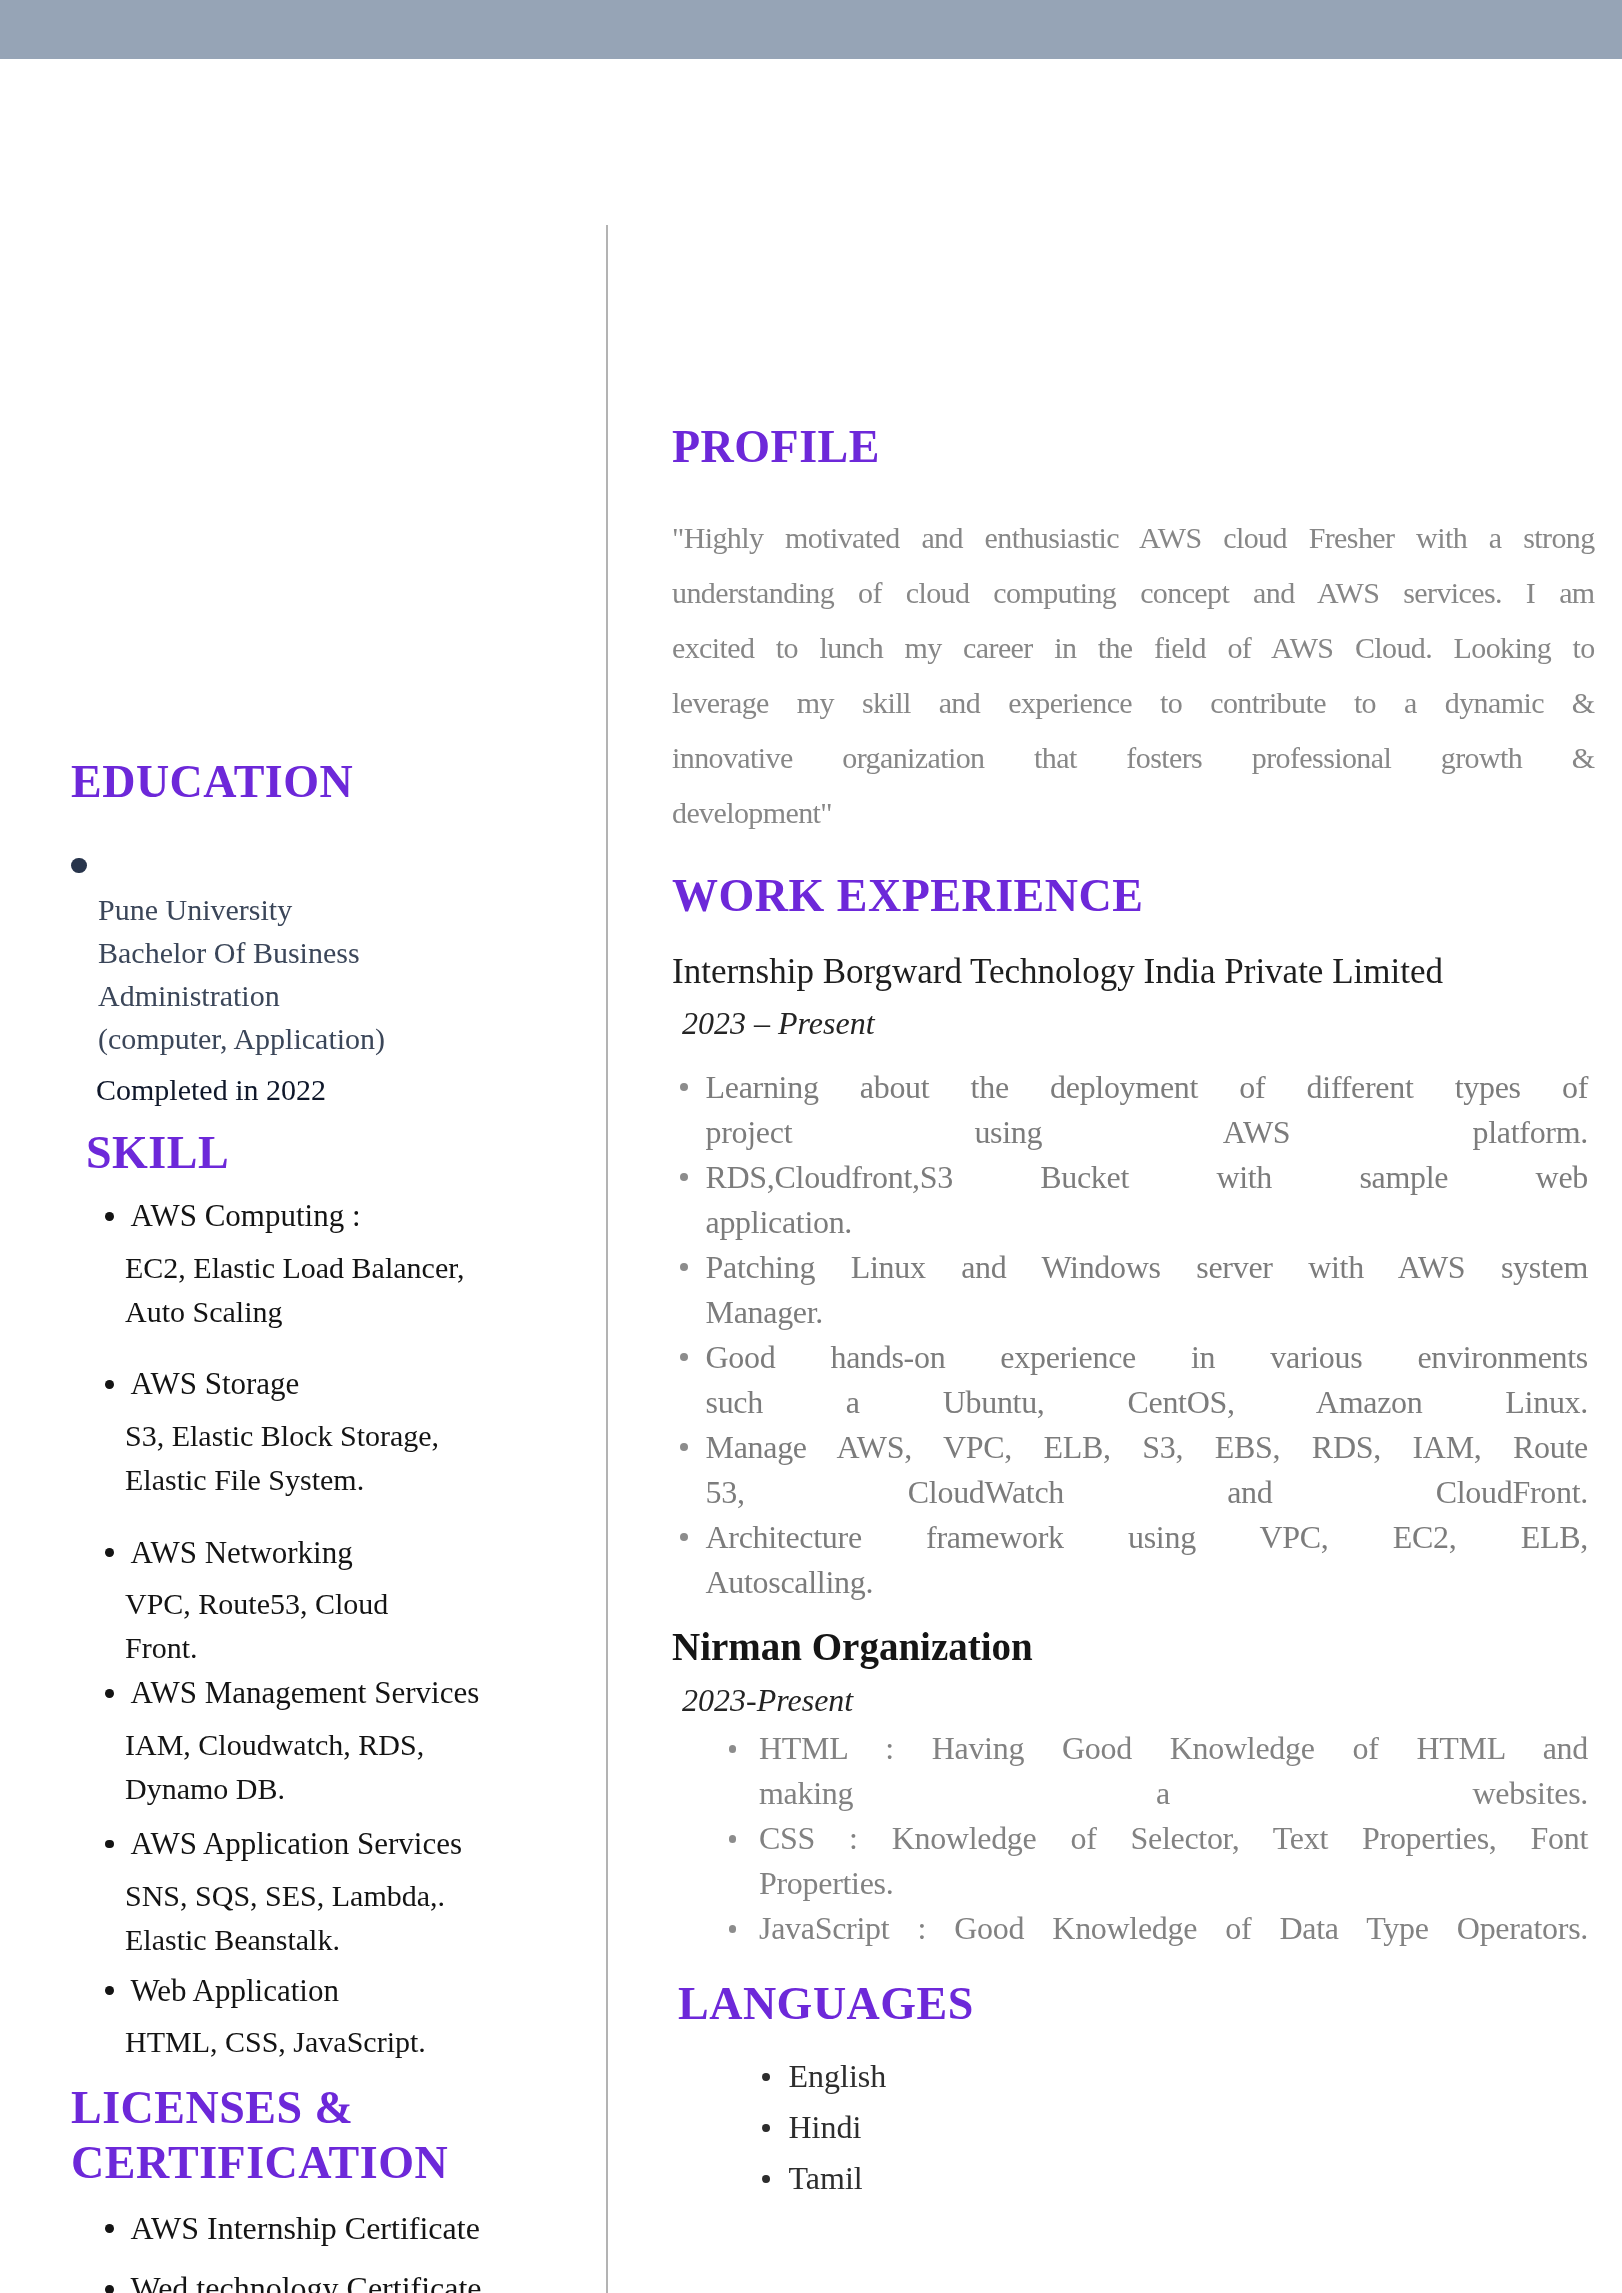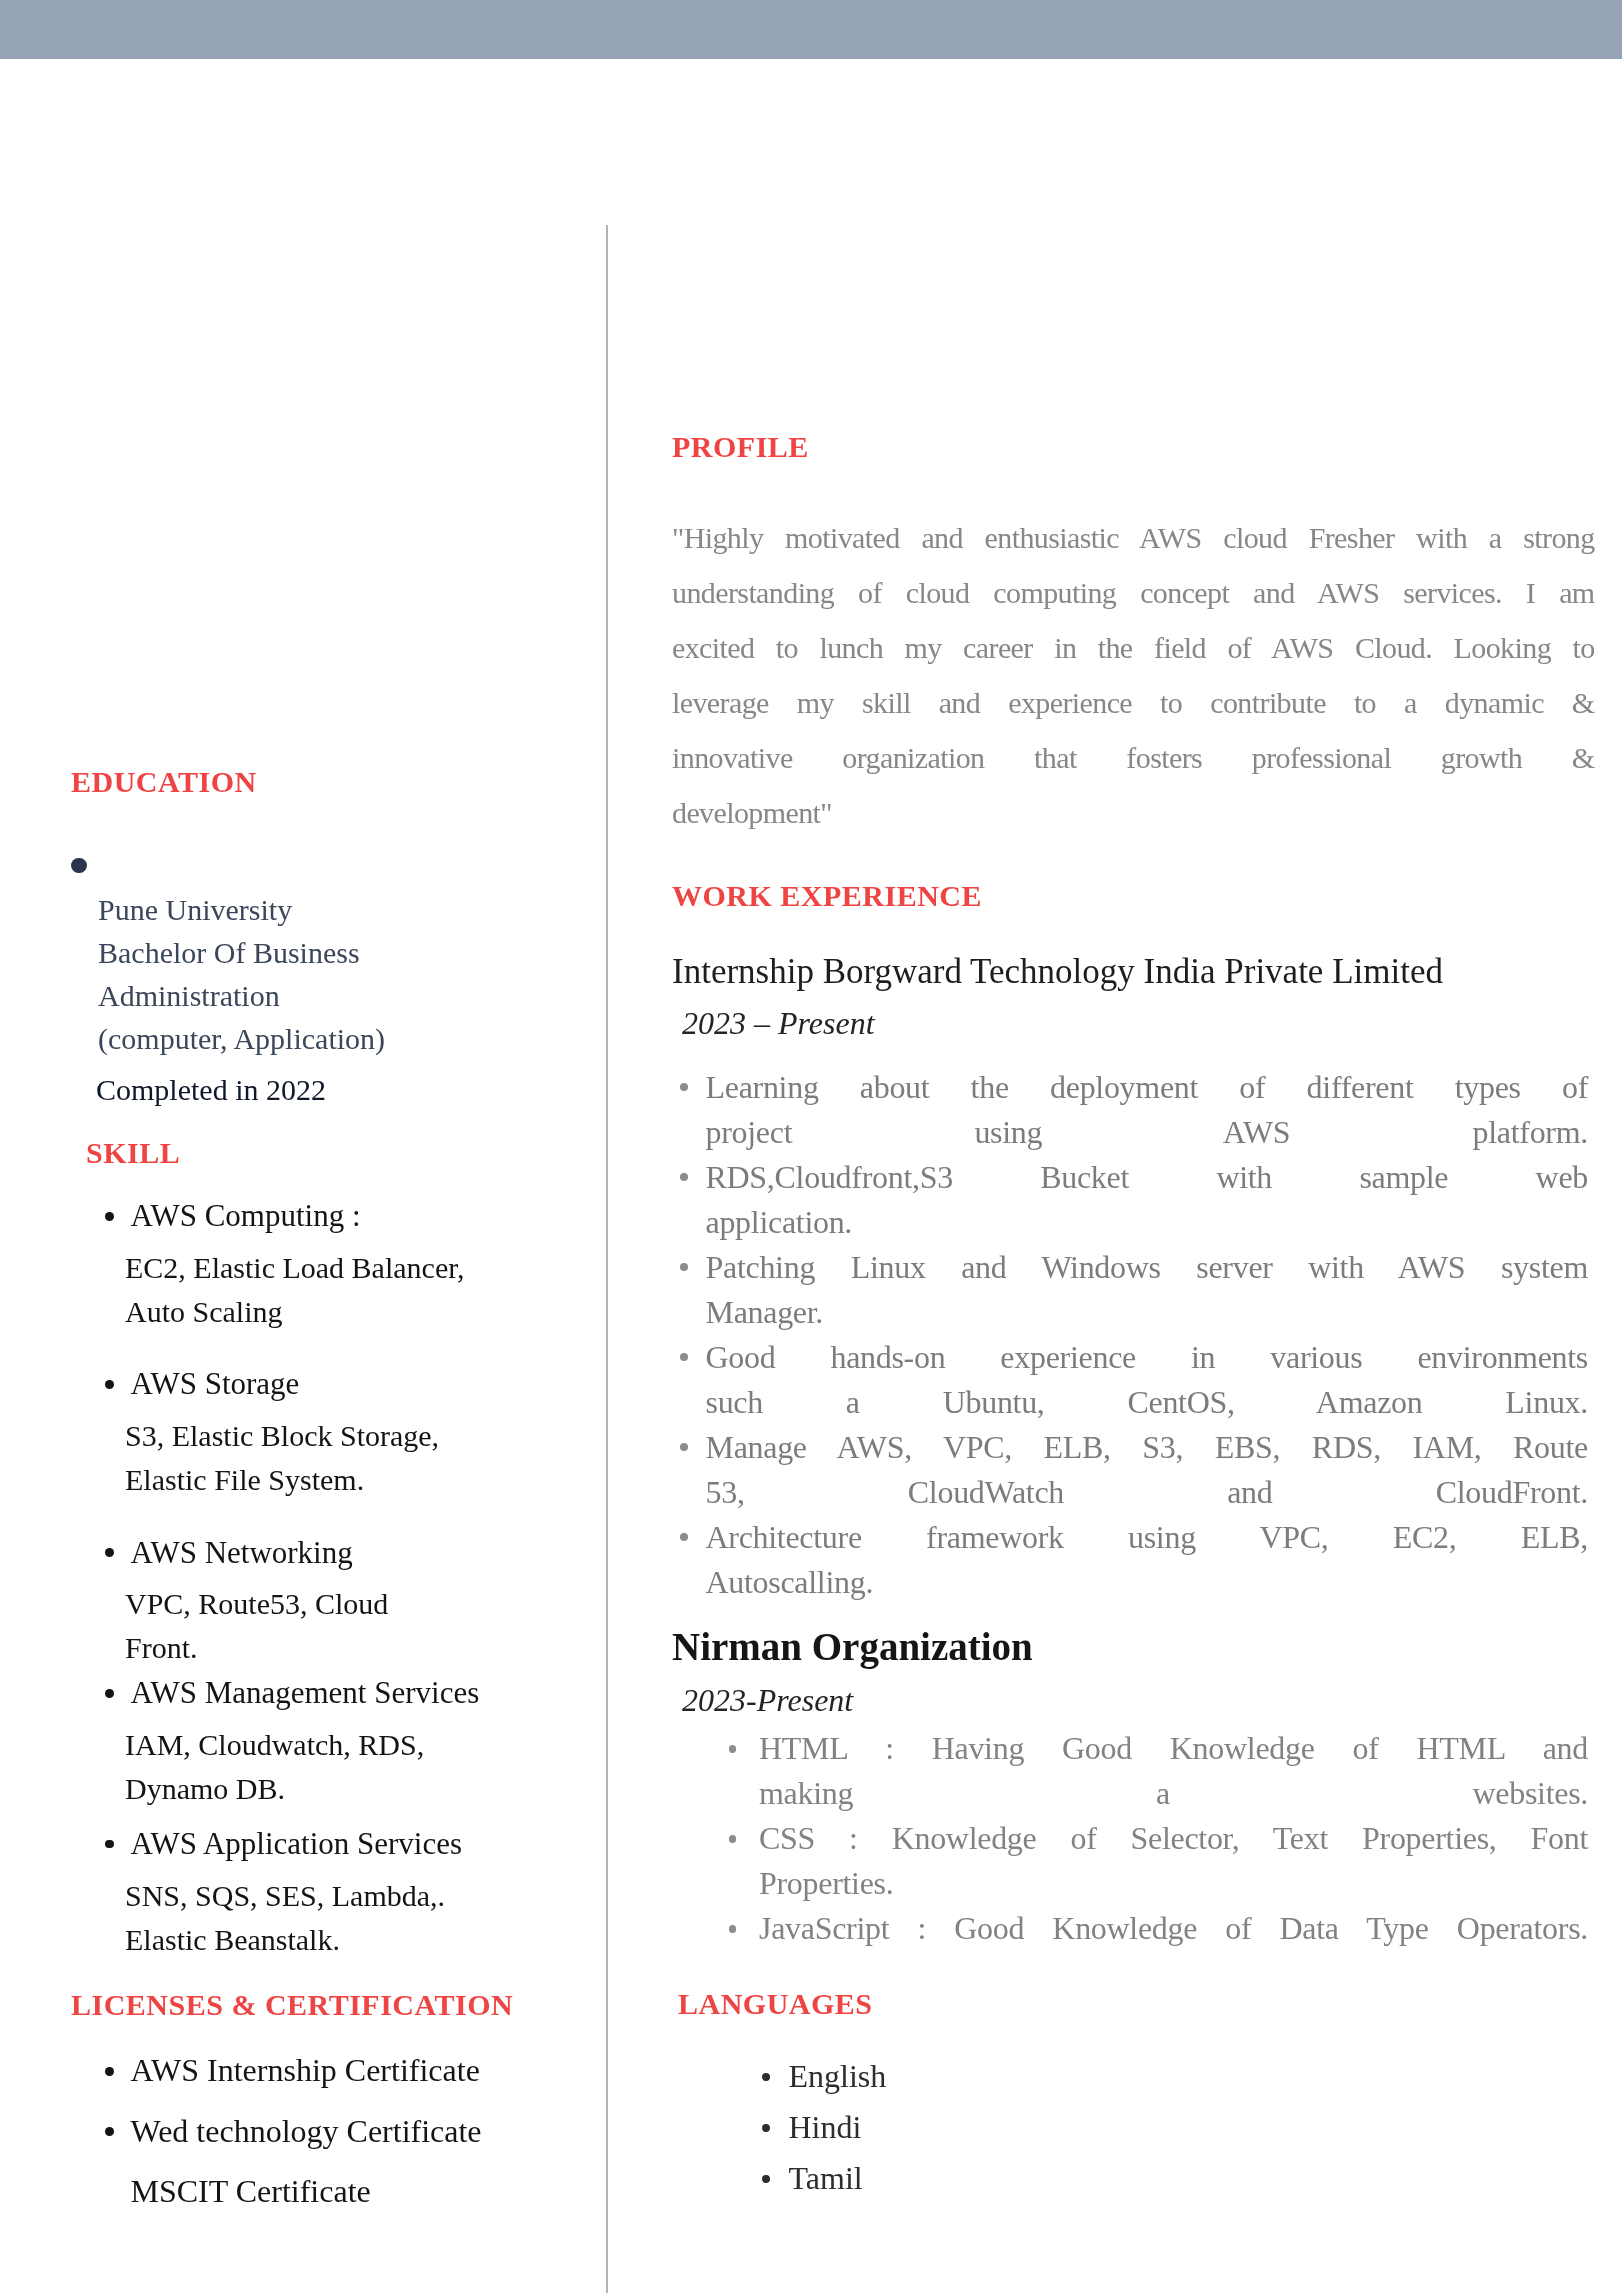--- a/index.html
+++ b/index.html
@@ -28,24 +28,24 @@
     box-sizing: border-box;
   }
   .col-right {
     position: absolute; left: 609px; top: 0;
     width: 1013px; height: 2294px;
     padding-top: 420px;
     box-sizing: border-box;
   }
   h2 {
     margin: 0;
-    font-size: 30px;
+    font-size: 46px;
     line-height: 53px;
     font-weight: bold;
-    color: #ef4444;
+    color: #6d28d9;
     letter-spacing: 0.5px;
   }
   
   .h-edu { margin-left: 71px; }
   .edu-item {
     position: relative;
     margin: 37px 0 0 69px;
     padding-left: 29px;
     font-size: 30px;
     line-height: 43px;
@@ -218,20 +218,24 @@
     </div>
     <div class="skill-group g4">
       <div class="skill-title"><span class="dot"></span><span>AWS Management Services</span></div>
       <div class="skill-detail">IAM, Cloudwatch, RDS,
 Dynamo DB.</div>
     </div>
     <div class="skill-group g5">
       <div class="skill-title"><span class="dot"></span><span>AWS Application Services</span></div>
       <div class="skill-detail">SNS, SQS, SES, Lambda,.
 Elastic Beanstalk.</div>
+    </div>
+    <div class="skill-group g6">
+      <div class="skill-title"><span class="dot"></span><span>Web Application</span></div>
+      <div class="skill-detail">HTML, CSS, JavaScript.</div>
     </div>
 
     <h2 class="h-lic">LICENSES &amp; CERTIFICATION</h2>
     <ul class="lic-list">
       <li><span class="dot"></span><span>AWS Internship Certificate</span></li>
       <li><span class="dot"></span><span>Wed technology Certificate</span></li>
       <li><span>MSCIT Certificate</span></li>
     </ul>
   </div>
 

